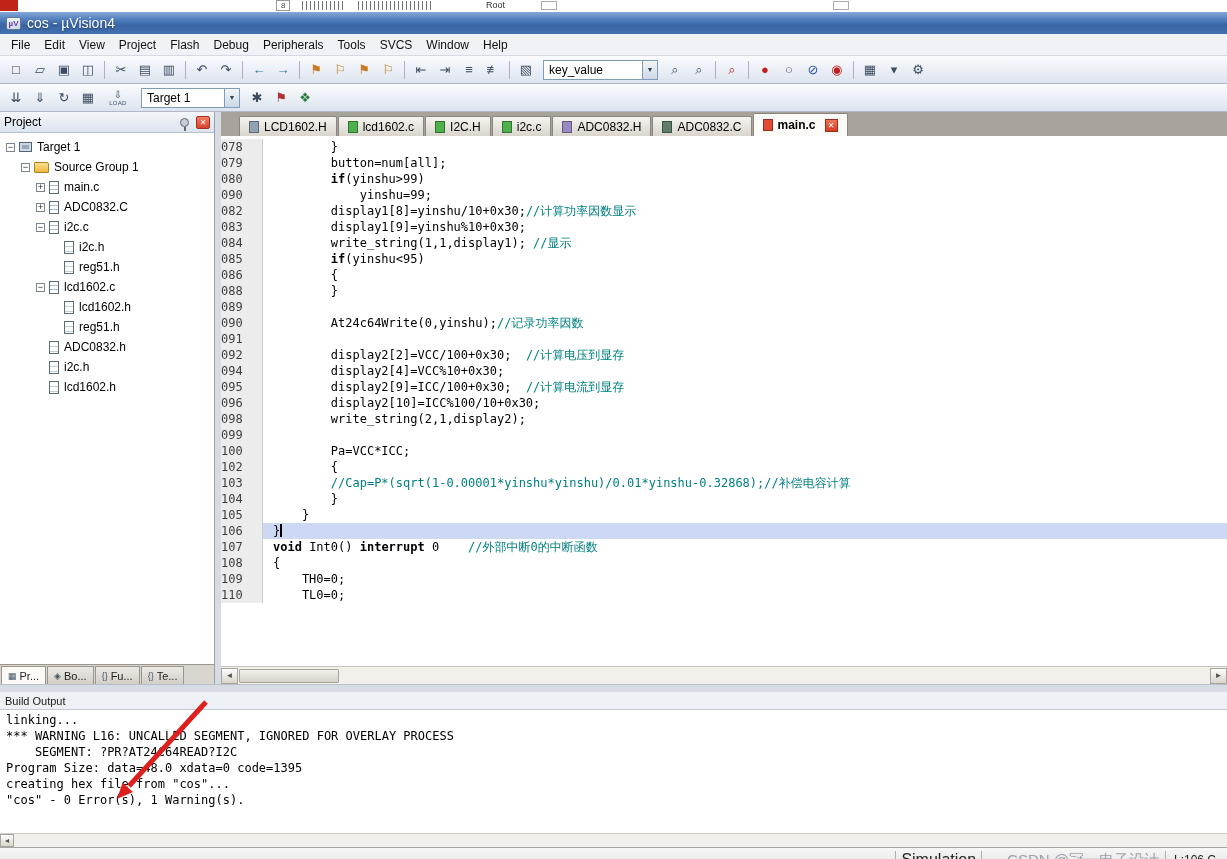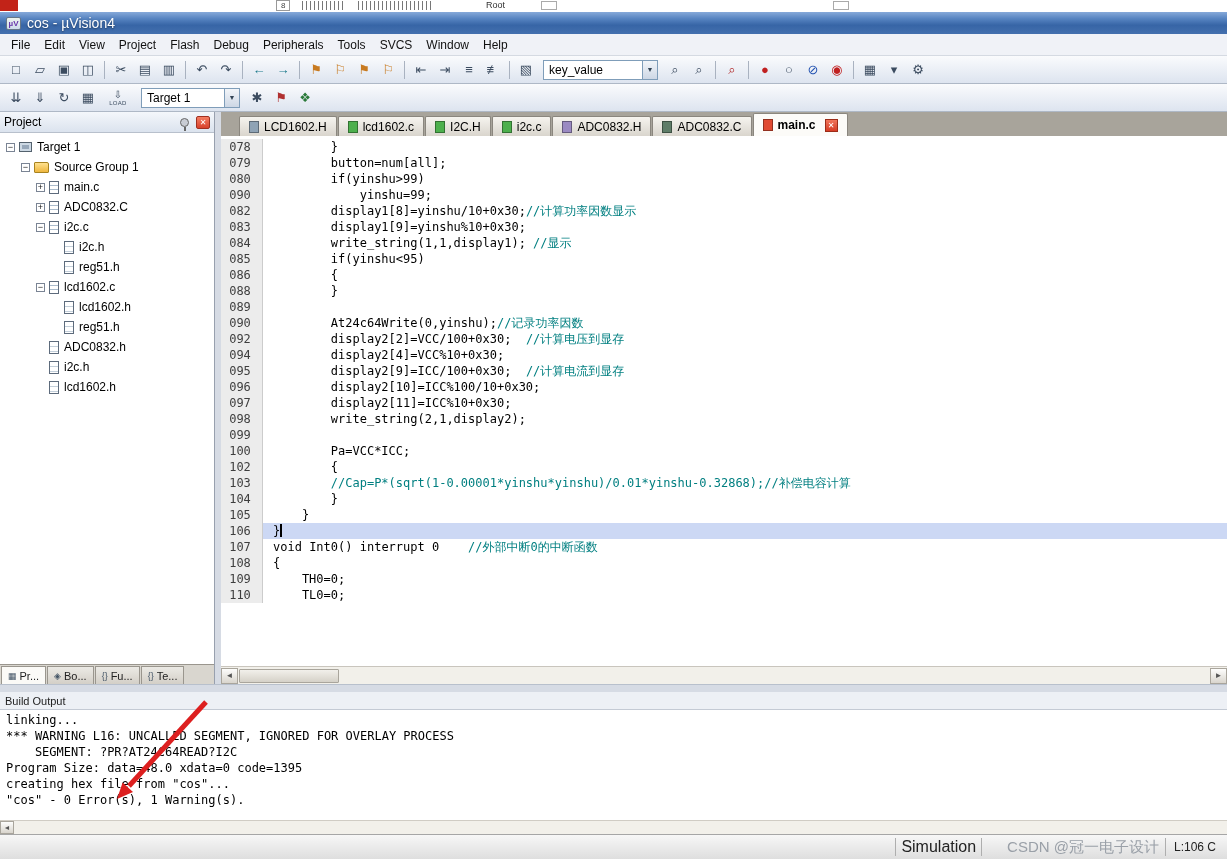--- a/index.html
+++ b/index.html
@@ -61,36 +61,36 @@
 
   .editor{flex:1;display:flex;flex-direction:column;min-width:0;}
   .tabbar{height:24px;background:#a8a49b;display:flex;align-items:flex-end;padding-left:18px;overflow:hidden;}
   .etab{display:inline-flex;align-items:center;gap:5px;height:20px;padding:0 9px;background:linear-gradient(#f6f4ef,#d9d5cd);border:1px solid #8a867e;border-bottom:none;font-size:12px;margin-right:1px;border-radius:2px 2px 0 0;white-space:nowrap;}
   .etab.active{height:23px;background:#fcfbf8;font-weight:bold;}
   .tab-icon{width:10px;height:12px;border:1px solid rgba(0,0,0,.35);display:inline-block;}
   .tab-close{width:13px;height:13px;background:linear-gradient(#f0755a,#d63c24);border:1px solid #9c2c18;color:#fff;font-size:8px;line-height:11px;text-align:center;margin-left:4px;font-weight:normal;}
 
   .code{height:530px;background:#fff;overflow:hidden;font-family:"DejaVu Sans Mono",monospace;font-size:12px;line-height:16px;padding-top:3px;}
   .code-row{display:flex;height:16px;}
-  .gut{flex:0 0 42px;background:#ececec;border-right:1px solid #cccccc;color:#3e3e3e;text-align:center;padding-right:3px;}
+  .gut{flex:0 0 42px;background:#ececec;border-right:1px solid #cccccc;color:#3e3e3e;text-align:left;padding-right:3px;}
   .ctext{flex:1;white-space:pre;padding-left:10px;}
   .code-row.hl .ctext{background:#ccd8f4;}
   .seg-c{color:#000;}
-  .seg-k{color:#000;font-weight:normal;}
+  .seg-k{color:#000;font-weight:bold;}
   .seg-m{color:#007f80;}
   .caret{display:inline-block;width:2px;height:13px;background:#000;vertical-align:-2px;}
 
   .hscroll{height:18px;background:#f2f0ea;border-top:1px solid #c9c5bd;display:flex;align-items:center;}
   .sb-btn{width:17px;height:16px;background:linear-gradient(#fdfdfc,#d9d5cd);border:1px solid #a9a59c;font-size:8px;display:inline-flex;align-items:center;justify-content:center;color:#555;}
   .sb-thumb{width:100px;height:14px;background:linear-gradient(#f2f0eb,#d5d1c8);border:1px solid #a9a59c;margin-left:1px;border-radius:1px;}
   .sb-fill{flex:1;}
 
   .bsplit{height:8px;background:#d6dbe4;border-top:1px solid #b8c0cc;}
   .build-header{height:18px;background:#edf0f5;border-bottom:1px solid #c4cad4;display:flex;align-items:center;padding-left:5px;font-size:11px;color:#222;}
-  .build-box{height:110px;background:#fff;position:relative;font-family:"DejaVu Sans Mono",monospace;font-size:12px;line-height:16px;padding:2px 0 0 6px;overflow:visible;}
+  .build-box{height:123px;background:#fff;position:relative;font-family:"DejaVu Sans Mono",monospace;font-size:12px;line-height:16px;padding:2px 0 0 6px;overflow:visible;}
   .bo-line{white-space:pre;height:16px;}
   .arrow-svg{position:absolute;top:-18px;left:0;pointer-events:none;z-index:5;}
 
   .build-scroll{height:14px;background:#f2f0ea;border-top:1px solid #d0ccc4;display:flex;align-items:center;}
   .build-scroll .sb-btn{width:14px;height:13px;font-size:7px;}
 
   .statusbar{height:25px;background:linear-gradient(#f7f7f7,#dedede);border-top:1px solid #a6a6a6;display:flex;align-items:center;}
   .sb-space{flex:1;height:100%;}
   .sb-cell{height:18px;display:flex;align-items:center;padding:0 5px;font-size:16px;color:#222;border-left:1px solid #aeaeae;white-space:nowrap;}
   .sb-cell.empty{width:20px;}
@@ -375,38 +375,38 @@
           </div>
           <div class="code-row">
             <span class="gut">089</span>
             <span class="ctext"></span>
           </div>
           <div class="code-row">
             <span class="gut">090</span>
             <span class="ctext"><span class="seg-c">        At24c64Write(0,yinshu);</span><span class="seg-m">//记录功率因数</span></span>
           </div>
           <div class="code-row">
+            <span class="gut">091</span>
+            <span class="ctext"></span>
+          </div>
+          <div class="code-row">
             <span class="gut">092</span>
             <span class="ctext"><span class="seg-c">        display2[2]=VCC/100+0x30;  </span><span class="seg-m">//计算电压到显存</span></span>
           </div>
           <div class="code-row">
             <span class="gut">094</span>
             <span class="ctext"><span class="seg-c">        display2[4]=VCC%10+0x30;</span></span>
           </div>
           <div class="code-row">
             <span class="gut">095</span>
             <span class="ctext"><span class="seg-c">        display2[9]=ICC/100+0x30;  </span><span class="seg-m">//计算电流到显存</span></span>
           </div>
           <div class="code-row">
             <span class="gut">096</span>
             <span class="ctext"><span class="seg-c">        display2[10]=ICC%100/10+0x30;</span></span>
-          </div>
-          <div class="code-row">
-            <span class="gut">097</span>
-            <span class="ctext"><span class="seg-c">        display2[11]=ICC%10+0x30;</span></span>
           </div>
           <div class="code-row">
             <span class="gut">098</span>
             <span class="ctext"><span class="seg-c">        write_string(2,1,display2);</span></span>
           </div>
           <div class="code-row">
             <span class="gut">099</span>
             <span class="ctext"></span>
           </div>
           <div class="code-row">

